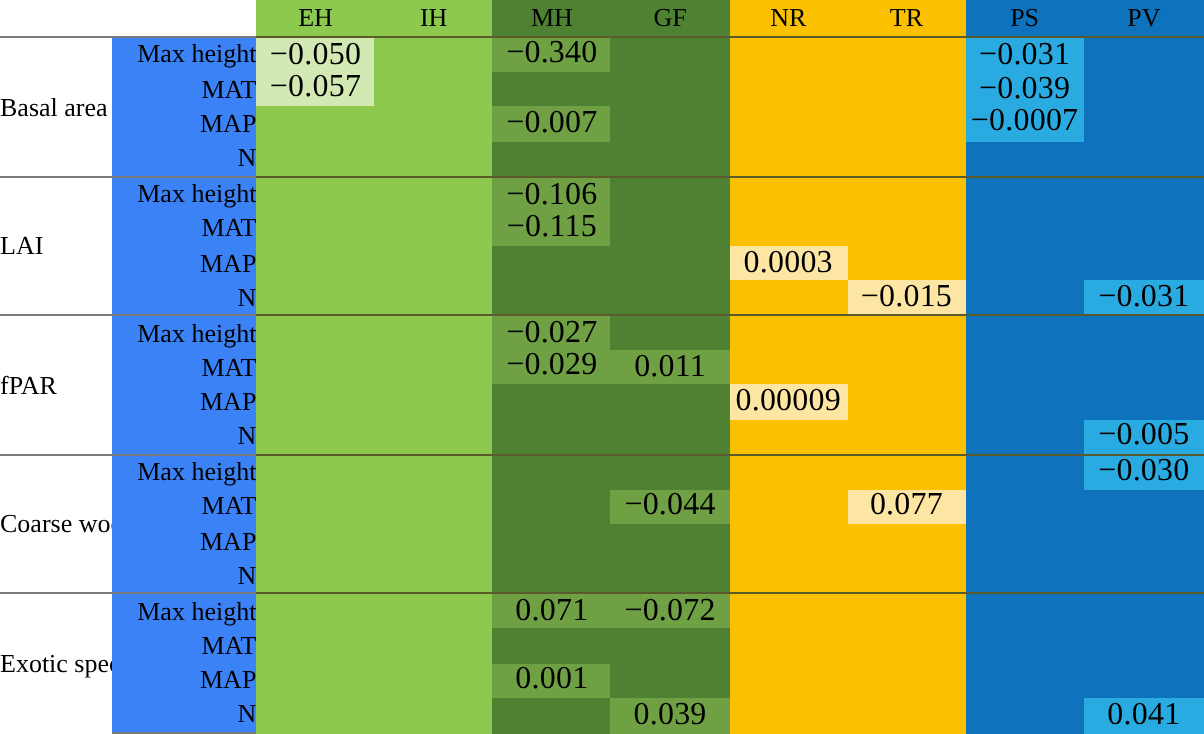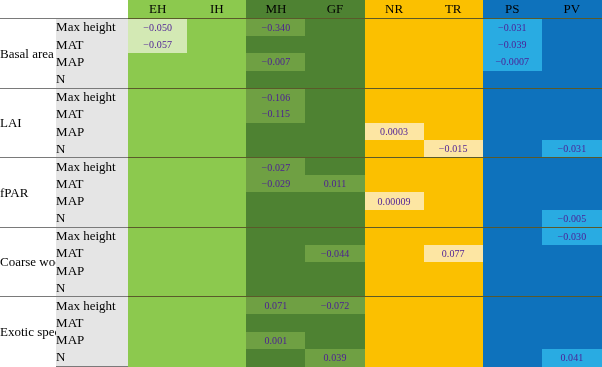--- a/index.html
+++ b/index.html
@@ -69,21 +69,22 @@
   td.grp-label {
     background: #ffffff;
     text-align: left;
     font-size: 13px;
     line-height: 15px;
     color: #000000;
     padding: 0 2px;
     white-space: normal;
   }
   td.var-label {
-    background: #e5e5e5;
+    background: #3b82f6;
+    text-align: right;
     padding-right: 5px;
     font-size: 13px;
     color: #000000;
   }
 
   
   tr.grp-start td.grp-label,
   tr.grp-start td.var-label {
     border-top: 1.4px solid #7a7a7a;
   }
@@ -109,22 +110,22 @@
   
   .chip {
     position: absolute;
     left: 0;
     top: 0;
     right: 0;
     bottom: 0;
     display: flex;
     align-items: center;
     justify-content: center;
-    font-size: 10px;
-    color: #4c1d95;
+    font-size: 16px;
+    color: #000000;
     letter-spacing: 0.1px;
   }
   .chip.hl-green-l { background: #D3E9B4; }
   .chip.hl-green-d { background: #6FA043; }
   .chip.hl-yellow  { background: #FDE6A3; }
   .chip.hl-blue    { background: #29ABE2; }
 
   
   .chip.join-top    { top: -1px; }
   .chip.join-bottom { bottom: -1px; }

